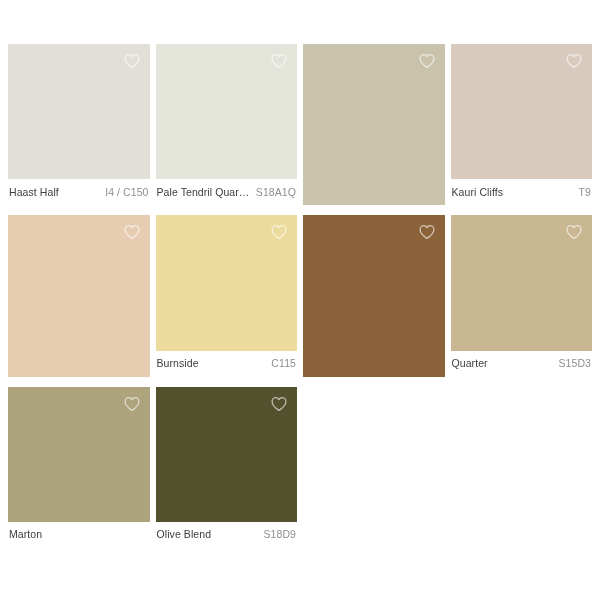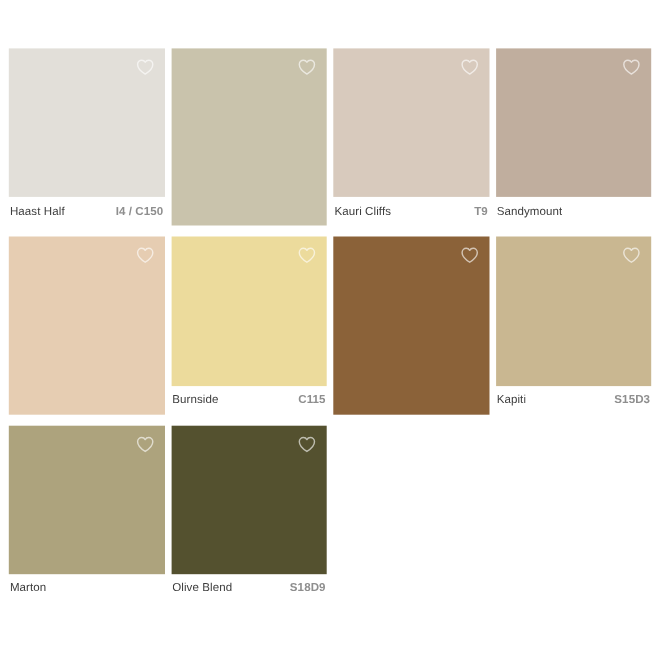--- a/index.html
+++ b/index.html
@@ -87,21 +87,20 @@
     text-overflow: ellipsis;
   }
 
   .swatch-code {
     font-size: 10.5px;
     line-height: 13px;
     color: #8e8e8e;
     letter-spacing: 0.08px;
     white-space: nowrap;
     flex: 0 0 auto;
-    font-weight: bold;
   }
   .swatch-code:empty {
     display: none;
   }
 </style>
 </head>
 <body>
 
 <div id="swatch-grid" style="background: rgb(255, 255, 255);">
     <div class="swatch-card">
@@ -111,20 +110,33 @@
             <path d="M9 15.4 C9 15.4 2.1 11.1 2.1 6.6 C2.1 4.3 3.85 2.7 5.85 2.7 C7.2 2.7 8.4 3.45 9 4.6 C9.6 3.45 10.8 2.7 12.15 2.7 C14.15 2.7 15.9 4.3 15.9 6.6 C15.9 11.1 9 15.4 9 15.4 Z"></path>
           </svg>
         </span>
       </div>
       <div class="swatch-meta">
         <span class="swatch-name">Haast Half</span>
         <span class="swatch-code">I4 / C150</span>
       </div>
     </div>
     <div class="swatch-card">
+      <div class="swatch-chip" style="background: rgb(228, 229, 218);">
+        <span class="fav-icon">
+          <svg viewBox="0 0 18 18" aria-hidden="true">
+            <path d="M9 15.4 C9 15.4 2.1 11.1 2.1 6.6 C2.1 4.3 3.85 2.7 5.85 2.7 C7.2 2.7 8.4 3.45 9 4.6 C9.6 3.45 10.8 2.7 12.15 2.7 C14.15 2.7 15.9 4.3 15.9 6.6 C15.9 11.1 9 15.4 9 15.4 Z"></path>
+          </svg>
+        </span>
+      </div>
+      <div class="swatch-meta">
+        <span class="swatch-name">Pale Tendril Quarter</span>
+        <span class="swatch-code">S18A1Q</span>
+      </div>
+    </div>
+    <div class="swatch-card">
       <div class="swatch-chip" style="background: rgb(201, 195, 172);">
         <span class="fav-icon">
           <svg viewBox="0 0 18 18" aria-hidden="true">
             <path d="M9 15.4 C9 15.4 2.1 11.1 2.1 6.6 C2.1 4.3 3.85 2.7 5.85 2.7 C7.2 2.7 8.4 3.45 9 4.6 C9.6 3.45 10.8 2.7 12.15 2.7 C14.15 2.7 15.9 4.3 15.9 6.6 C15.9 11.1 9 15.4 9 15.4 Z"></path>
           </svg>
         </span>
       </div>
     </div>
     <div class="swatch-card">
       <div class="swatch-chip" style="background: rgb(216, 202, 189);">
@@ -133,32 +145,20 @@
             <path d="M9 15.4 C9 15.4 2.1 11.1 2.1 6.6 C2.1 4.3 3.85 2.7 5.85 2.7 C7.2 2.7 8.4 3.45 9 4.6 C9.6 3.45 10.8 2.7 12.15 2.7 C14.15 2.7 15.9 4.3 15.9 6.6 C15.9 11.1 9 15.4 9 15.4 Z"></path>
           </svg>
         </span>
       </div>
       <div class="swatch-meta">
         <span class="swatch-name">Kauri Cliffs</span>
         <span class="swatch-code">T9</span>
       </div>
     </div>
     <div class="swatch-card">
-      <div class="swatch-chip" style="background: rgb(192, 174, 158);">
-        <span class="fav-icon">
-          <svg viewBox="0 0 18 18" aria-hidden="true">
-            <path d="M9 15.4 C9 15.4 2.1 11.1 2.1 6.6 C2.1 4.3 3.85 2.7 5.85 2.7 C7.2 2.7 8.4 3.45 9 4.6 C9.6 3.45 10.8 2.7 12.15 2.7 C14.15 2.7 15.9 4.3 15.9 6.6 C15.9 11.1 9 15.4 9 15.4 Z"></path>
-          </svg>
-        </span>
-      </div>
-      <div class="swatch-meta">
-        <span class="swatch-name">Sandymount</span>
-      </div>
-    </div>
-    <div class="swatch-card">
       <div class="swatch-chip" style="background: rgb(230, 205, 178);">
         <span class="fav-icon">
           <svg viewBox="0 0 18 18" aria-hidden="true">
             <path d="M9 15.4 C9 15.4 2.1 11.1 2.1 6.6 C2.1 4.3 3.85 2.7 5.85 2.7 C7.2 2.7 8.4 3.45 9 4.6 C9.6 3.45 10.8 2.7 12.15 2.7 C14.15 2.7 15.9 4.3 15.9 6.6 C15.9 11.1 9 15.4 9 15.4 Z"></path>
           </svg>
         </span>
       </div>
     </div>
     <div class="swatch-card">
       <div class="swatch-chip" style="background: rgb(236, 219, 156);">
@@ -184,21 +184,21 @@
     </div>
     <div class="swatch-card">
       <div class="swatch-chip" style="background: rgb(201, 183, 145);">
         <span class="fav-icon">
           <svg viewBox="0 0 18 18" aria-hidden="true">
             <path d="M9 15.4 C9 15.4 2.1 11.1 2.1 6.6 C2.1 4.3 3.85 2.7 5.85 2.7 C7.2 2.7 8.4 3.45 9 4.6 C9.6 3.45 10.8 2.7 12.15 2.7 C14.15 2.7 15.9 4.3 15.9 6.6 C15.9 11.1 9 15.4 9 15.4 Z"></path>
           </svg>
         </span>
       </div>
       <div class="swatch-meta">
-        <span class="swatch-name">Kapiti</span>
+        <span class="swatch-name">Quarter</span>
         <span class="swatch-code">S15D3</span>
       </div>
     </div>
     <div class="swatch-card">
       <div class="swatch-chip" style="background: rgb(173, 163, 125);">
         <span class="fav-icon">
           <svg viewBox="0 0 18 18" aria-hidden="true">
             <path d="M9 15.4 C9 15.4 2.1 11.1 2.1 6.6 C2.1 4.3 3.85 2.7 5.85 2.7 C7.2 2.7 8.4 3.45 9 4.6 C9.6 3.45 10.8 2.7 12.15 2.7 C14.15 2.7 15.9 4.3 15.9 6.6 C15.9 11.1 9 15.4 9 15.4 Z"></path>
           </svg>
         </span>

